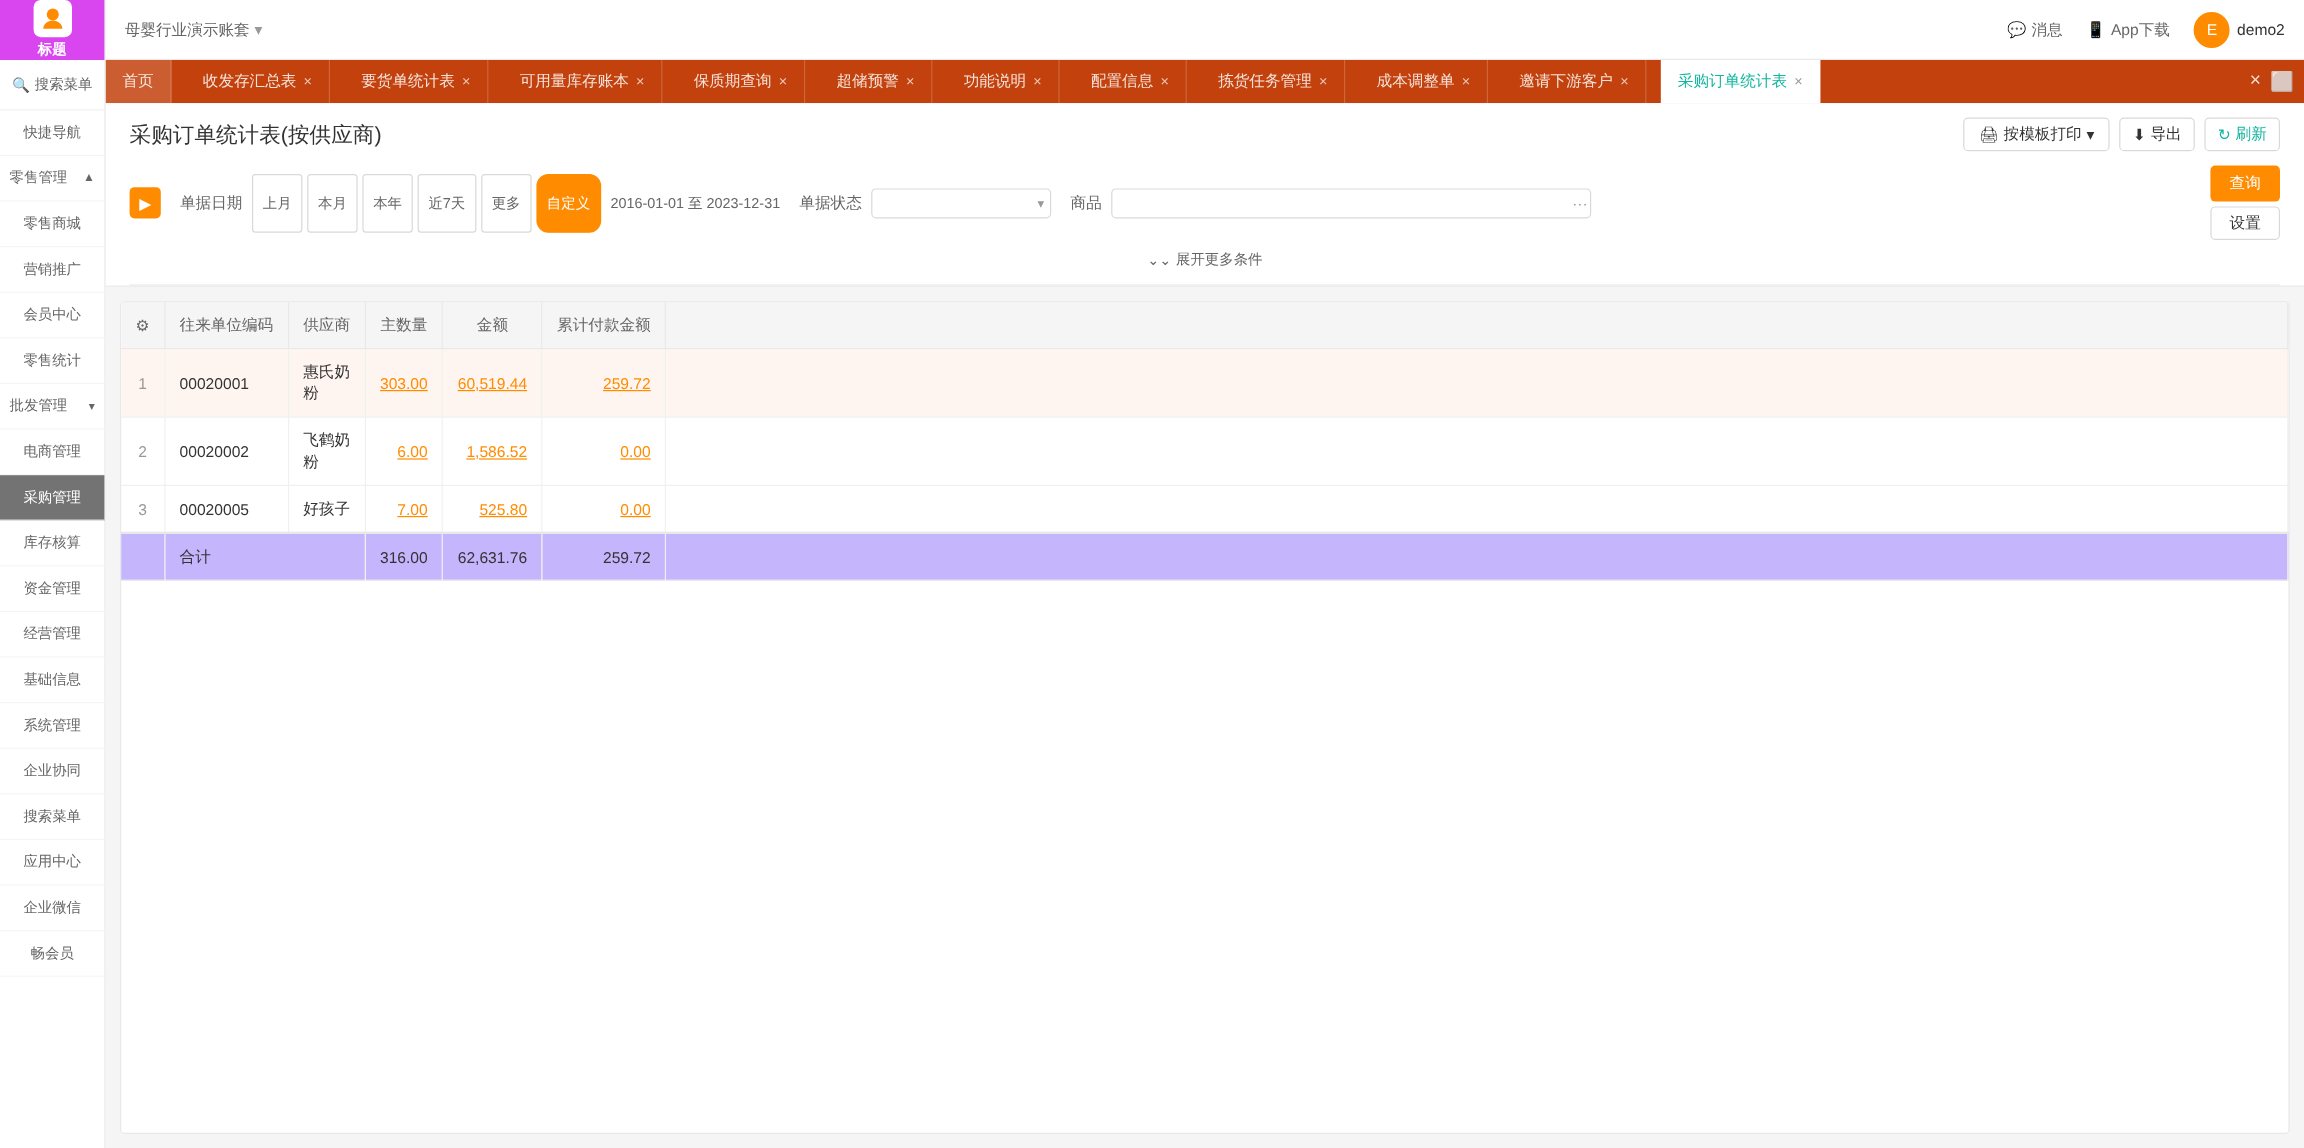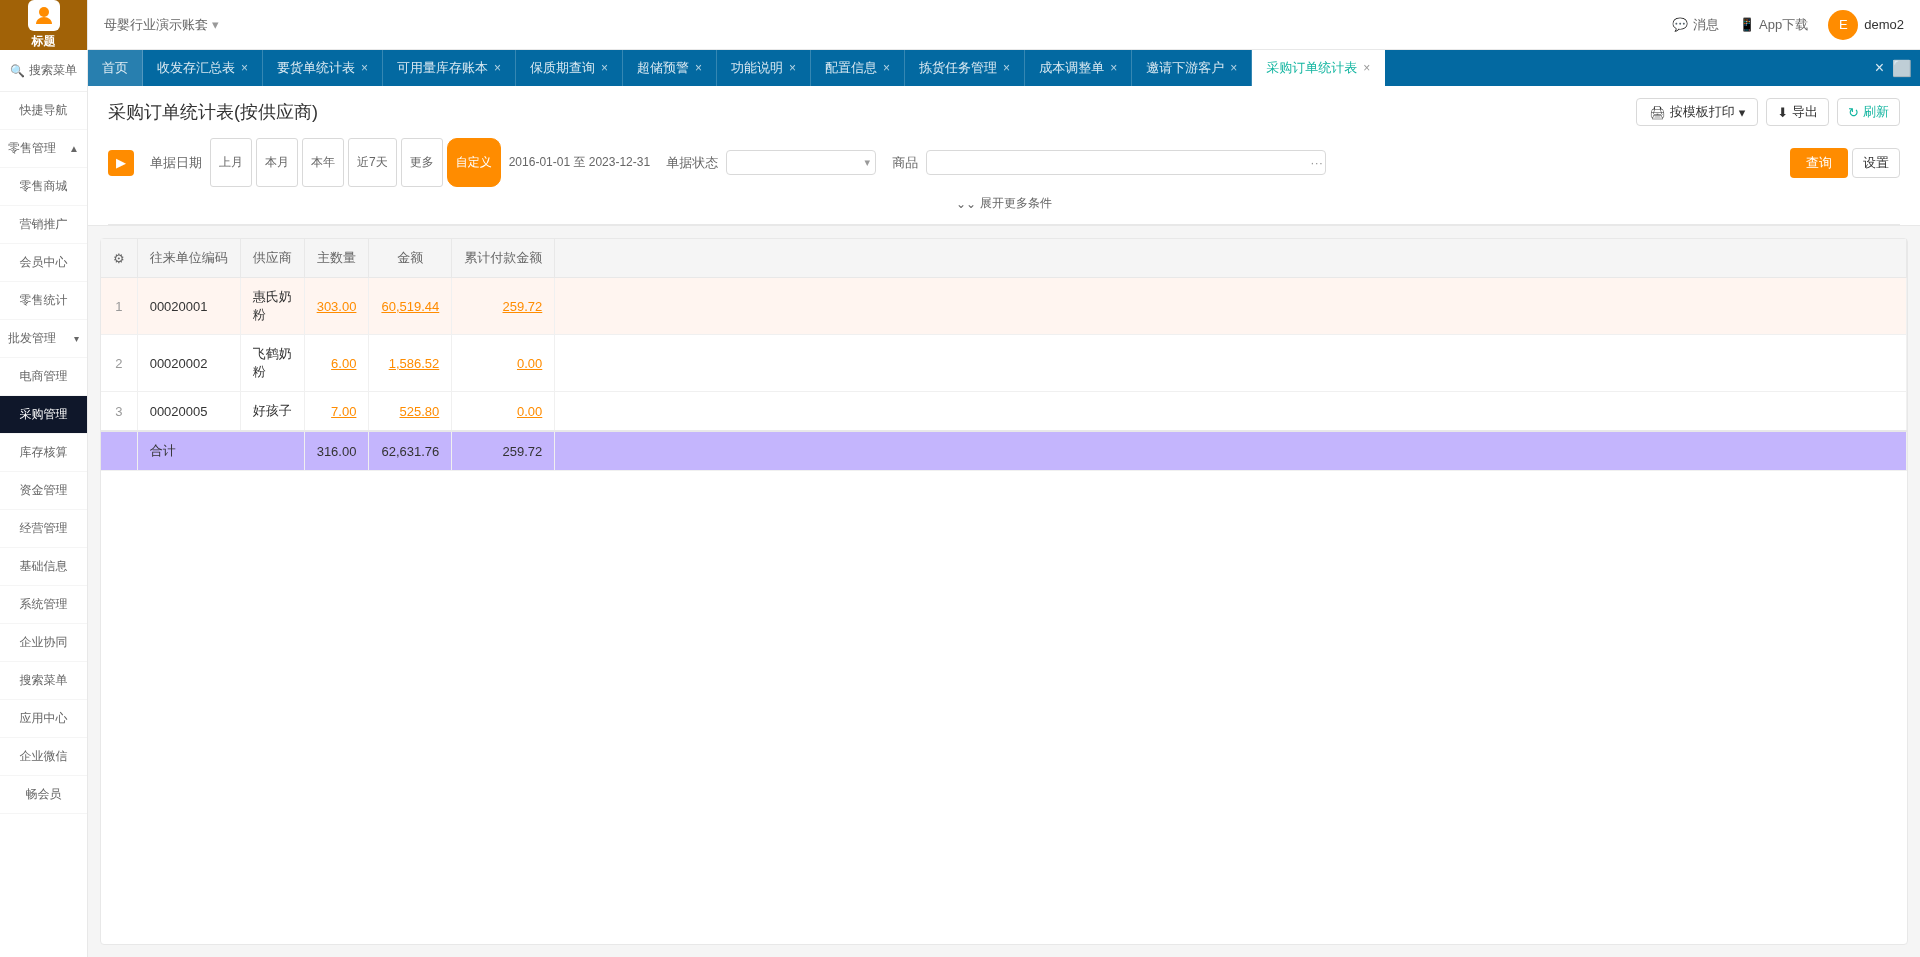--- a/index.html
+++ b/index.html
@@ -1,43 +1,43 @@
 <!DOCTYPE html>
 <html><head>
   <meta charset="utf-8">
   <style>
     * { margin: 0; padding: 0; box-sizing: border-box; }
     body { font-family: 'Microsoft YaHei', Arial, sans-serif; font-size: 13px; background: #f5f5f5; color: #333; width: 1920px; height: 957px; overflow: hidden; display: flex; }
 
     
     .sidebar { width: 88px; background: #fff; border-right: 1px solid #e8e8e8; display: flex; flex-direction: column; height: 957px; flex-shrink: 0; }
-    .sidebar-logo { height: 50px; background: #a16207; display: flex; align-items: center; justify-content: center; color: white; font-size: 12px; font-weight: bold; flex-direction: column; cursor: pointer; }
+    .sidebar-logo { height: 50px; background: #d946ef; display: flex; align-items: center; justify-content: center; color: white; font-size: 12px; font-weight: bold; flex-direction: column; cursor: pointer; }
     .sidebar-logo .logo-icon { width: 32px; height: 32px; background: white; border-radius: 6px; display: flex; align-items: center; justify-content: center; margin-bottom: 2px; }
     .sidebar-logo .logo-icon svg { width: 24px; height: 24px; }
     .sidebar-search { padding: 8px 6px; border-bottom: 1px solid #f0f0f0; }
     .sidebar-search-btn { width: 100%; background: none; border: none; color: #666; cursor: pointer; padding: 4px 0; font-size: 12px; display: flex; align-items: center; gap: 4px; justify-content: center; }
     .sidebar-nav-item { padding: 10px 6px; text-align: center; font-size: 12px; color: #666; cursor: pointer; border-bottom: 1px solid #f5f5f5; display: flex; align-items: center; justify-content: center; flex-direction: row; gap: 4px; }
-    .sidebar-nav-item.active { background: #0f172a; color: white; }
+    .sidebar-nav-item.active { background: #737373; color: white; }
     .sidebar-nav-item.has-arrow { justify-content: space-between; padding: 10px 8px; }
     .sidebar-nav-item .arrow { font-size: 10px; }
 
     
     .main { flex: 1; display: flex; flex-direction: column; height: 957px; overflow: hidden; }
 
     
     .topbar { height: 50px; background: #fff; border-bottom: 1px solid #e8e8e8; display: flex; align-items: center; padding: 0 16px; gap: 16px; }
     .topbar-title { color: #666; font-size: 13px; display: flex; align-items: center; gap: 4px; }
     .topbar-right { margin-left: auto; display: flex; align-items: center; gap: 20px; }
     .topbar-msg { display: flex; align-items: center; gap: 4px; color: #666; font-size: 13px; cursor: pointer; }
     .topbar-app { display: flex; align-items: center; gap: 4px; color: #666; font-size: 13px; cursor: pointer; }
     .topbar-user { display: flex; align-items: center; gap: 6px; cursor: pointer; }
     .topbar-avatar { width: 30px; height: 30px; border-radius: 50%; background: #ff8c00; display: flex; align-items: center; justify-content: center; color: white; font-size: 13px; }
 
     
-    .tabbar { height: 36px; background: #0369a1; display: flex; align-items: center; padding: 0 0; overflow: hidden; }
+    .tabbar { height: 36px; background: #c2410c; display: flex; align-items: center; padding: 0 0; overflow: hidden; gap: 12px; }
     .tab-item { height: 36px; display: flex; align-items: center; padding: 0 14px; font-size: 13px; color: rgba(255,255,255,0.85); cursor: pointer; white-space: nowrap; position: relative; gap: 6px; border-right: 1px solid rgba(255,255,255,0.2); }
     .tab-item.active { background: #fff; color: #13b5a0; }
     .tab-item .tab-close { font-size: 12px; color: rgba(255,255,255,0.7); cursor: pointer; }
     .tab-item.active .tab-close { color: #999; }
     .tab-item.home { background: rgba(255,255,255,0.15); }
     .tab-end { margin-left: auto; display: flex; align-items: center; padding: 0 8px; gap: 8px; }
     .tab-end-btn { color: rgba(255,255,255,0.85); cursor: pointer; font-size: 16px; }
 
     
     .page-content { flex: 1; background: #f5f5f5; padding: 0; overflow: auto; display: flex; flex-direction: column; }
@@ -295,21 +295,21 @@
               </select>
             </div>
           </div>
 
           <div class="filter-item" style="flex:1;">
             <span class="filter-label">商品</span>
             <input class="filter-input" type="text" style="flex: 1 1 0%; max-width: 400px;">
             <span style="color:#999; cursor:pointer; margin-left:-24px;">···</span>
           </div>
 
-          <div style="display:flex; flex-direction:row; gap:4px; flex-shrink:0;">
+          <div style="display:flex; flex-direction:column; gap:4px; flex-shrink:0;">
             <button class="btn-query">查询</button>
             <button class="btn-settings">设置</button>
           </div>
         </div>
 
         <div class="expand-more">
           <button class="expand-btn">
             <span>⌄⌄</span>
             <span>展开更多条件</span>
           </button>

